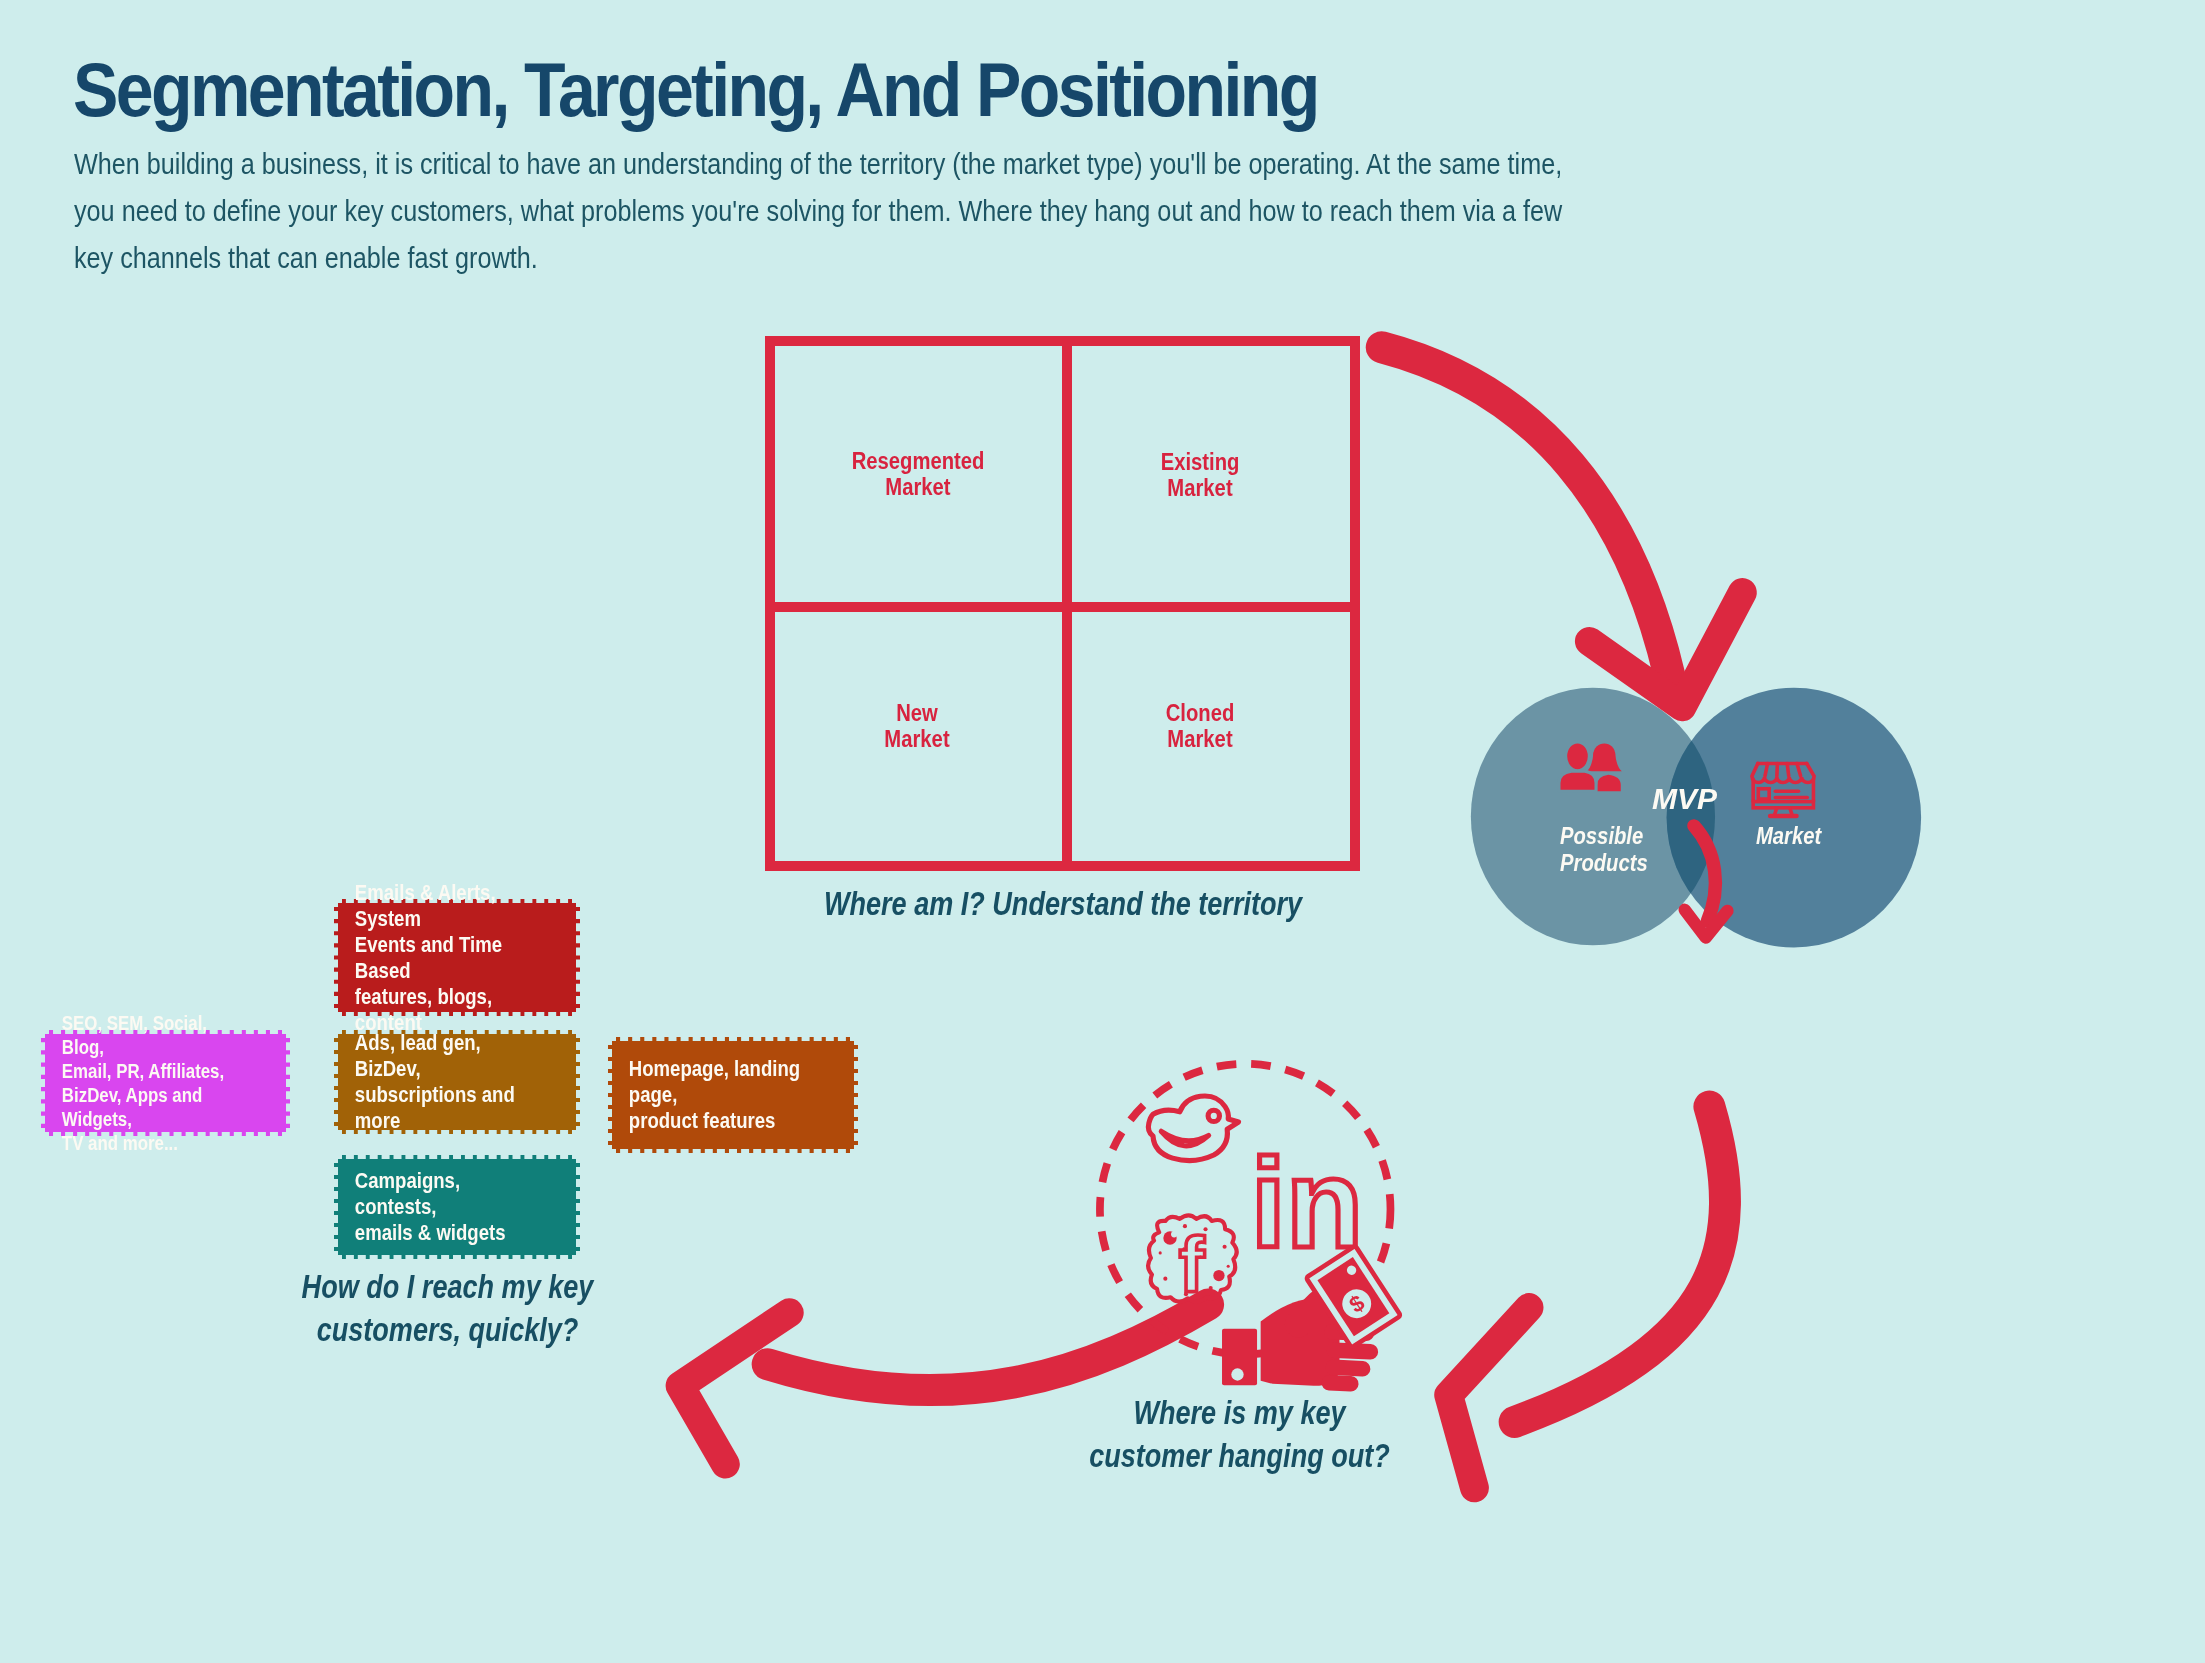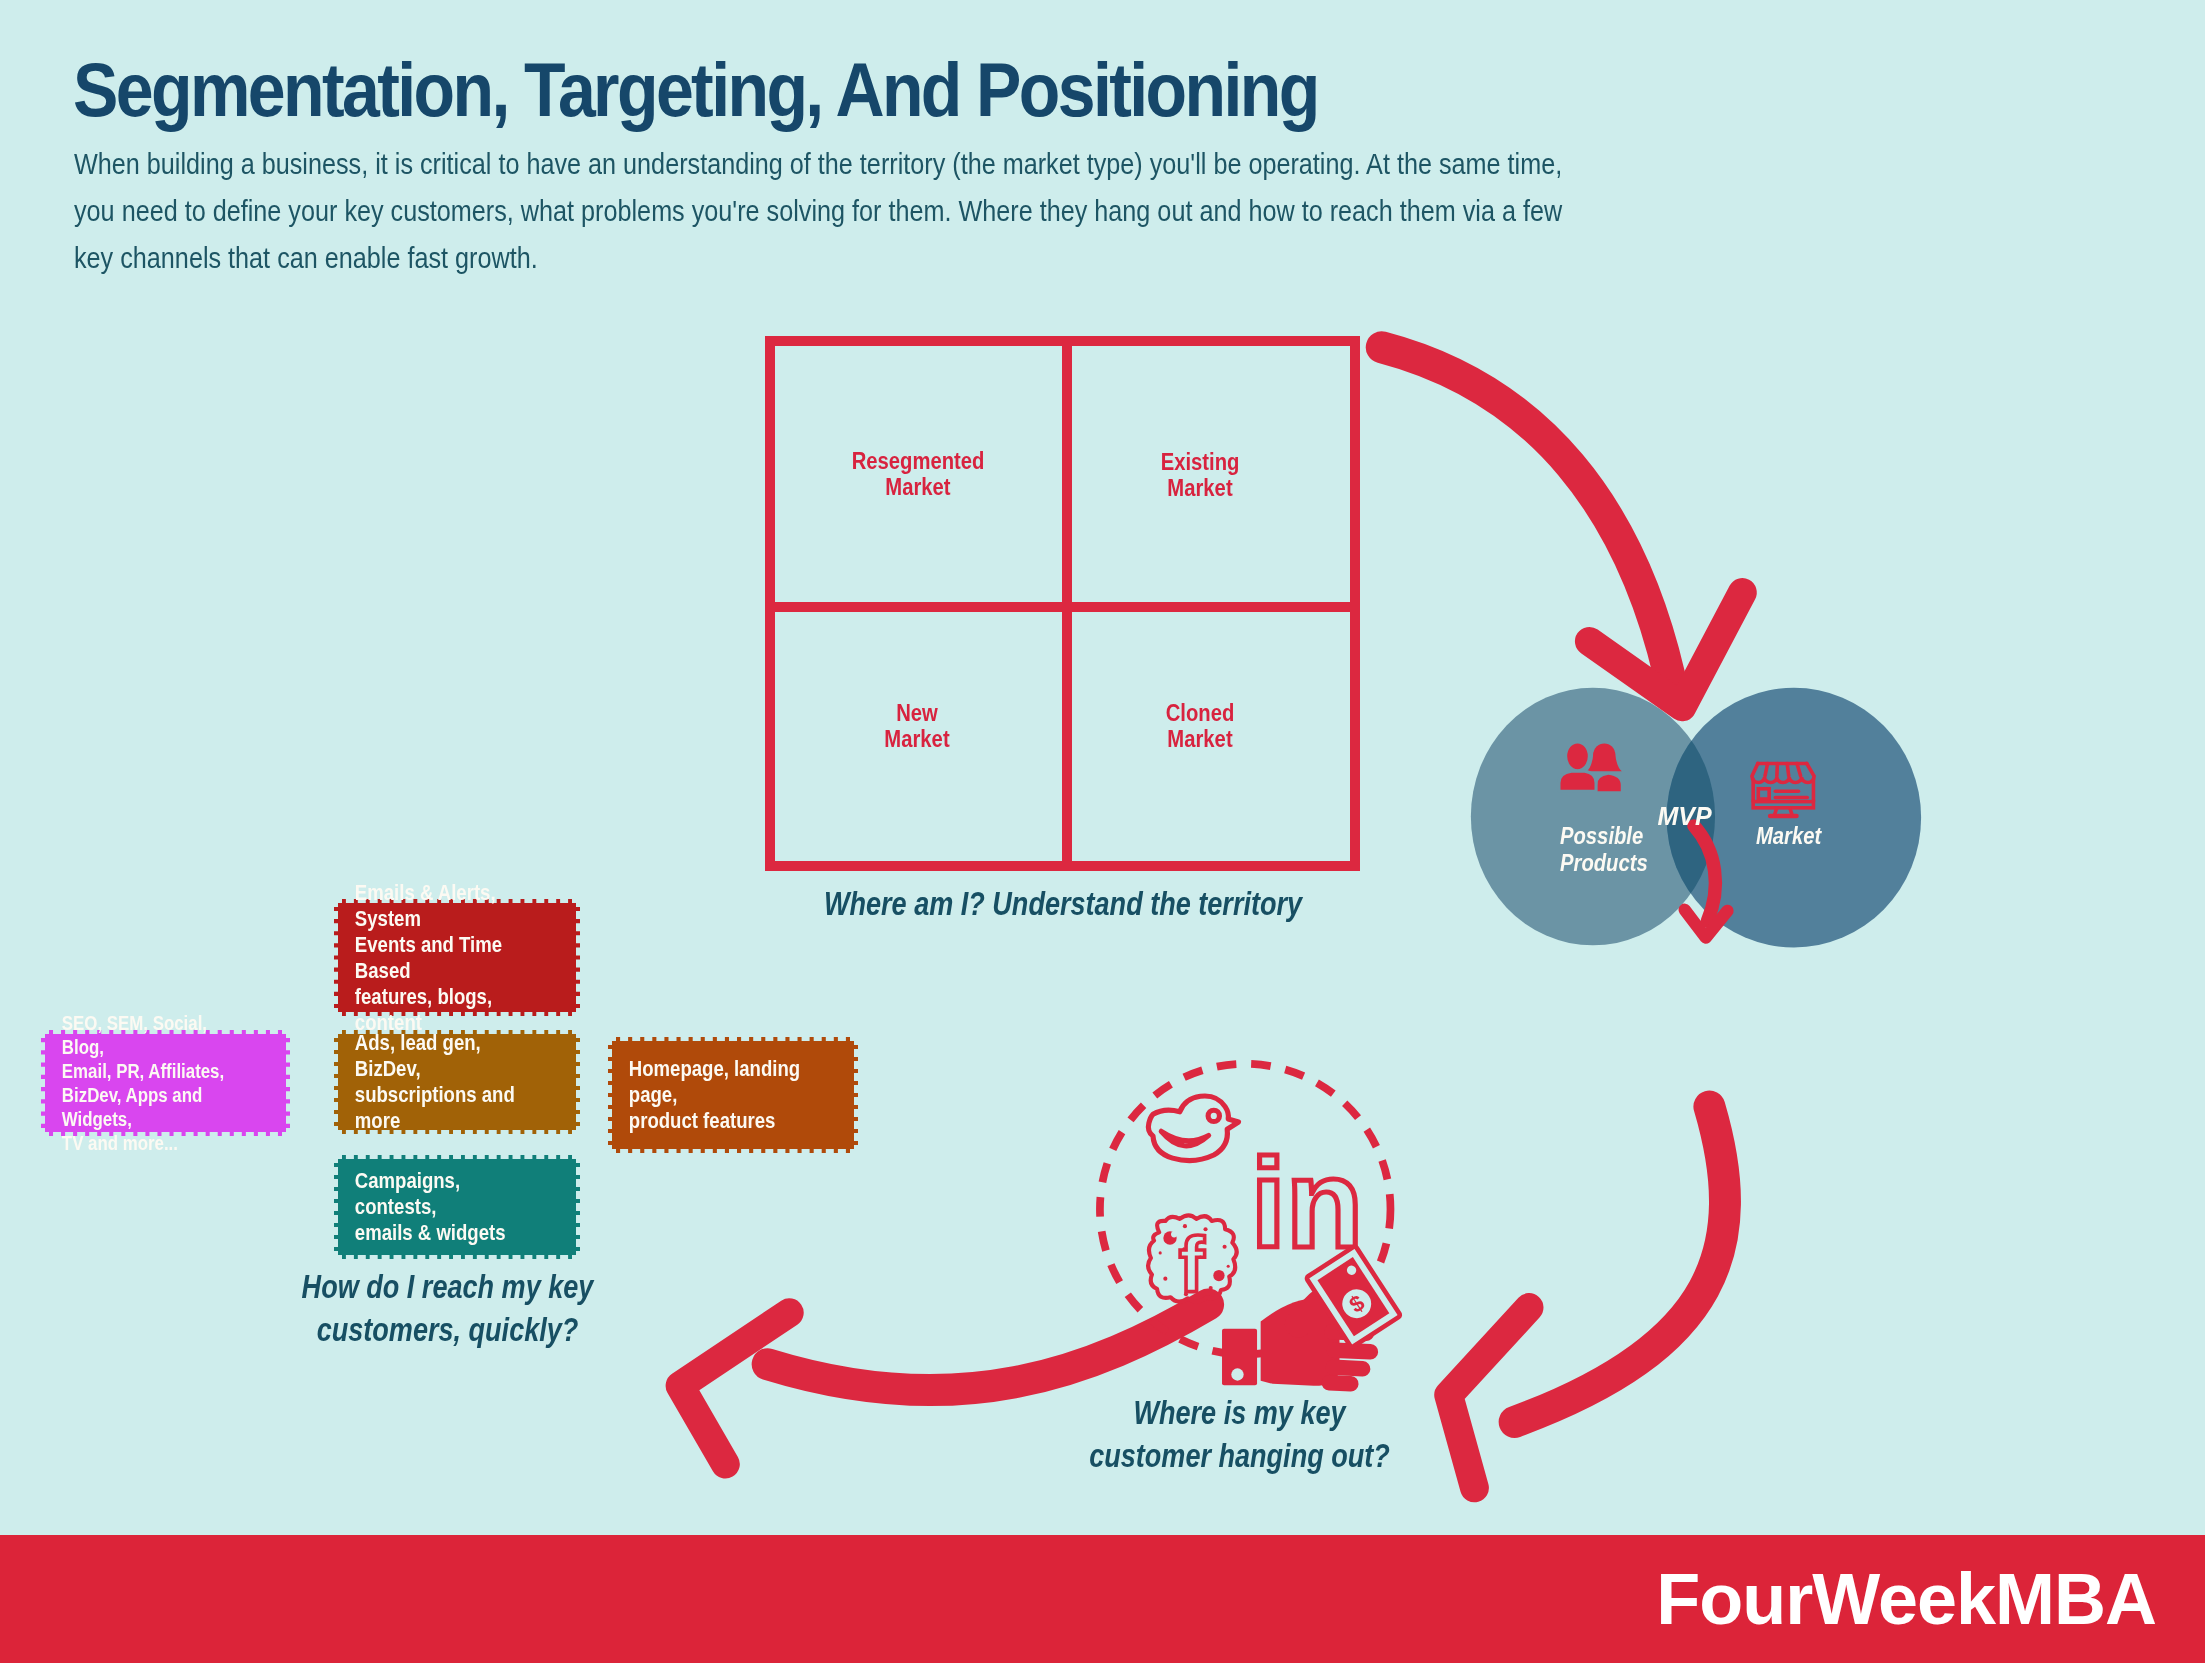--- a/index.html
+++ b/index.html
@@ -41,22 +41,22 @@
     white-space:nowrap; transform:scaleX(0.82); transform-origin:center;
   }
 
   
   .venn-label{
     color:#FCFAF3; font-weight:bold; font-style:italic; font-size:23px;
     line-height:27px; white-space:pre-line;
     transform:scaleX(0.88); transform-origin:left center;
   }
   .mvp{
-    left:1633px; top:802px; width:103px; text-align:center;
-    color:#FCFAF3; font-weight:bold; font-style:italic; font-size:25px;
+    left:1633px; top:782px; width:103px; text-align:center;
+    color:#FCFAF3; font-weight:bold; font-style:italic; font-size:30px;
   }
 
   
   .box{
     border:4.1px dashed #CEEDEC; box-sizing:border-box;
     display:flex; align-items:center;
   }
   .box-text{
     color:#FCFAF3; font-weight:bold; font-size:21.6px; line-height:26px;
     white-space:pre-line; padding-left:19.6px; padding-right:5.2px;
@@ -254,18 +254,15 @@
   <div class="abs box box-rust">
     <div class="box-text">Homepage, landing page,
 product features</div>
   </div>
 
   <div class="abs caption" style="left:190px;top:1265px;width:515px;">
     <div class="cap-line">How do I reach my key</div>
     <div class="cap-line">customers, quickly?</div>
   </div>
 
-  <div class="abs footer">
-    <div class="brand">FourWeekMBA</div>
-  </div>
 
 </div>
 
 
 </body></html>

